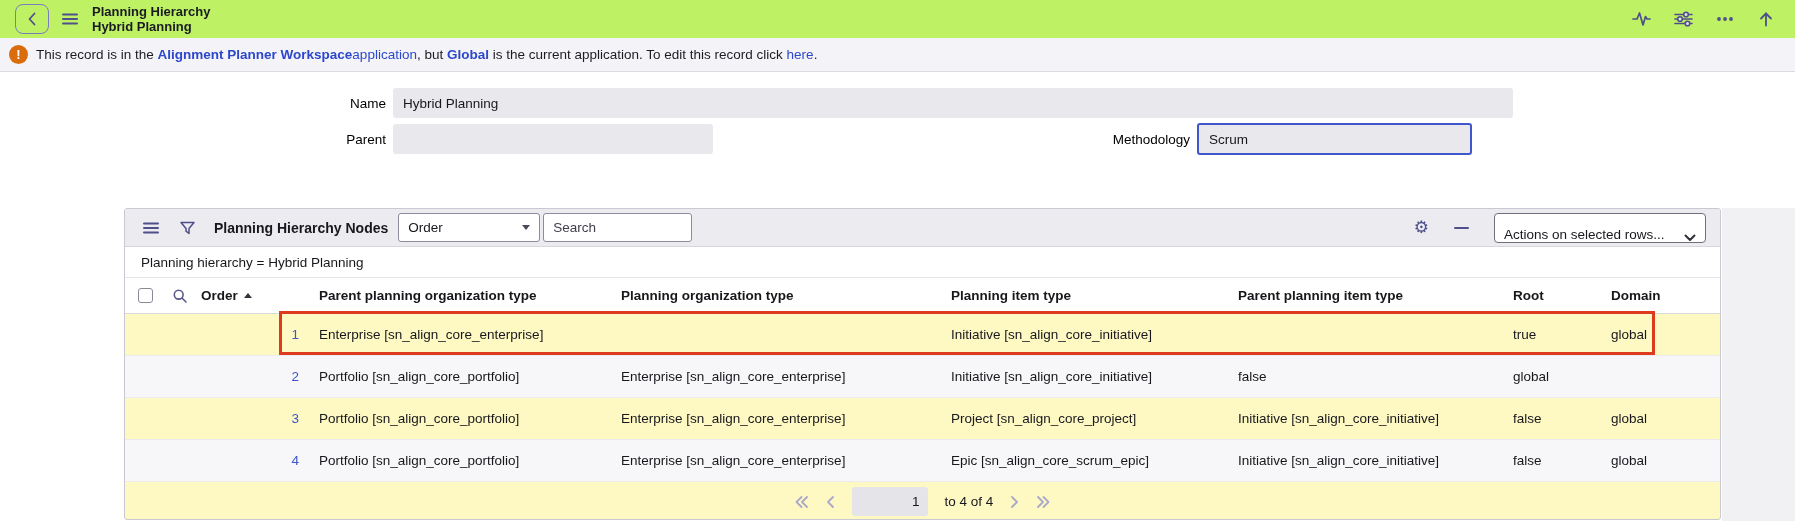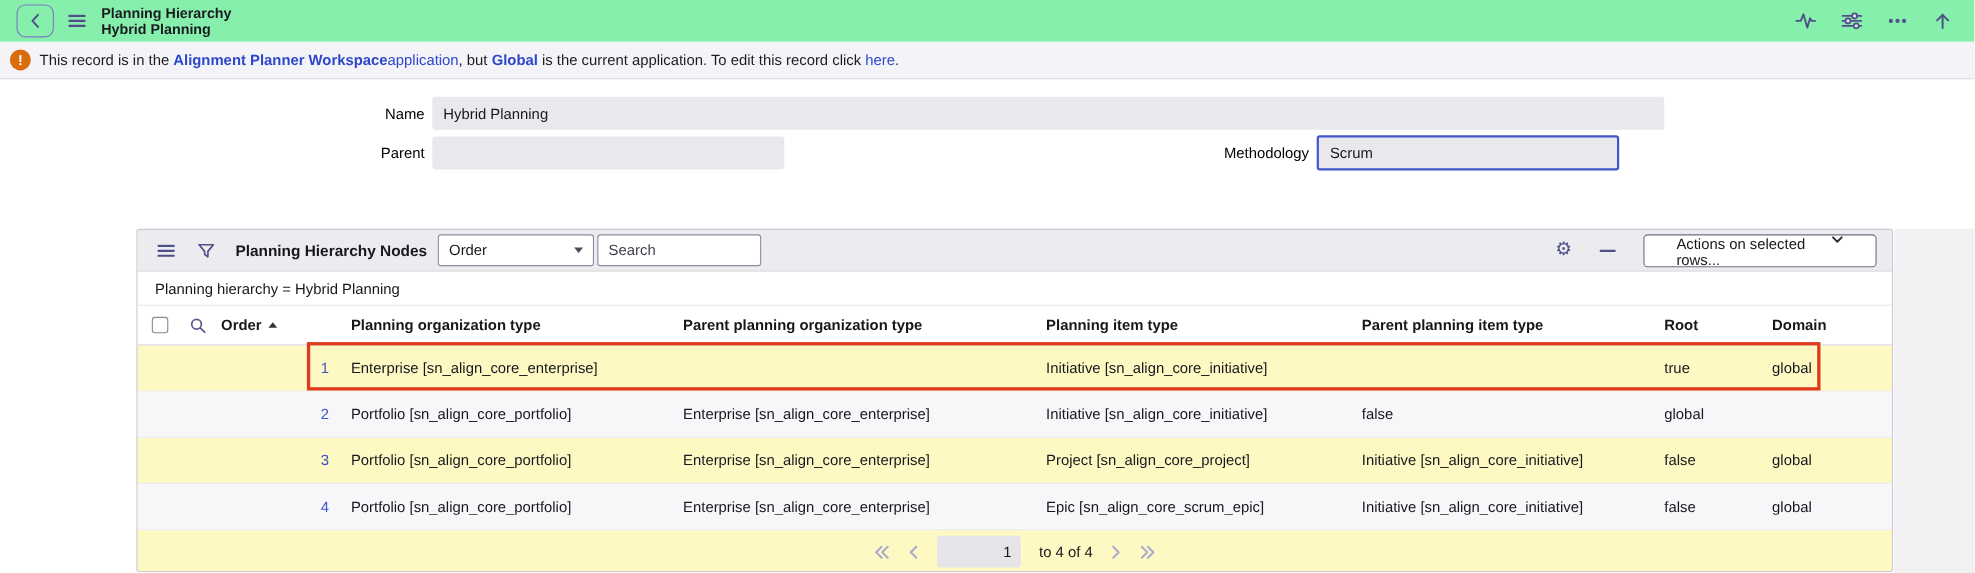--- a/index.html
+++ b/index.html
@@ -9,21 +9,21 @@
     font-family: "Liberation Sans", sans-serif;
     background: #ffffff;
     color: #17171c;
     overflow: hidden;
   }
   svg { display: block; }
 
   
   .topbar {
     position: absolute; left: 0; top: 0; right: 0; height: 38px;
-    background: #86efac;
+    background: #bef264;
     display: flex; align-items: center;
     padding: 0 12px;
   }
   .back-btn {
     width: 34px; height: 30px; margin-left: 3px;
     border: 1px solid #7b7bc0; border-radius: 8px;
     display: flex; align-items: center; justify-content: center;
     cursor: pointer; background: transparent;
   }
   .menu-btn { margin-left: 13px; cursor: pointer; }
@@ -100,21 +100,21 @@
     border: none; outline: none; background: transparent;
     width: 100%; padding: 0 9px; font-size: 13.5px;
     font-family: "Liberation Sans", sans-serif; color: #17171c;
   }
   .search-box input::placeholder { color: #3f3f4a; opacity: 1; }
   .toolbar-right { margin-left: auto; display: flex; align-items: center; gap: 25px; padding-right: 2px; }
   .gear-glyph { font-family: "DejaVu Sans", sans-serif; font-size: 17px; color: #4f4f8a; line-height: 1; cursor: pointer; }
   .actions-select {
     width: 212px; height: 30px; background: #fff;
     border: 1px solid #6f6f7e; border-radius: 4px;
-    display: flex; align-items: flex-start; padding: 0 29px;
+    display: flex; align-items: flex-end; padding: 0 9px;
     font-size: 13.5px; cursor: pointer;
   }
   .actions-select svg { margin-left: auto; }
 
   .filter-row {
     height: 31px; display: flex; align-items: center;
     padding-left: 16px; font-size: 13.5px;
     border-bottom: 1px solid #e4e4ea; background: #fff; cursor: pointer;
   }
 
@@ -304,22 +304,22 @@
               <circle cx="6.7" cy="6.7" r="4.4"></circle>
               <line x1="10.2" y1="10.2" x2="14" y2="14"></line>
             </g>
           </svg>
       </span>
     </div>
     <div class="hdr-order">
       <span>Order</span>
       <span class="sort-asc"></span>
     </div>
+    <div class="gcell hdr-label">Parent planning organization type</div>
     <div class="gcell hdr-label">Planning organization type</div>
-    <div class="gcell hdr-label">Parent planning organization type</div>
     <div class="gcell hdr-label">Planning item type</div>
     <div class="gcell hdr-label">Parent planning item type</div>
     <div class="gcell hdr-label">Root</div>
     <div class="gcell hdr-label">Domain</div>
   </div>
 
   <div>
     <div class="grid-row">
       <div class="gcell"></div>
       <div class="gcell"></div>

